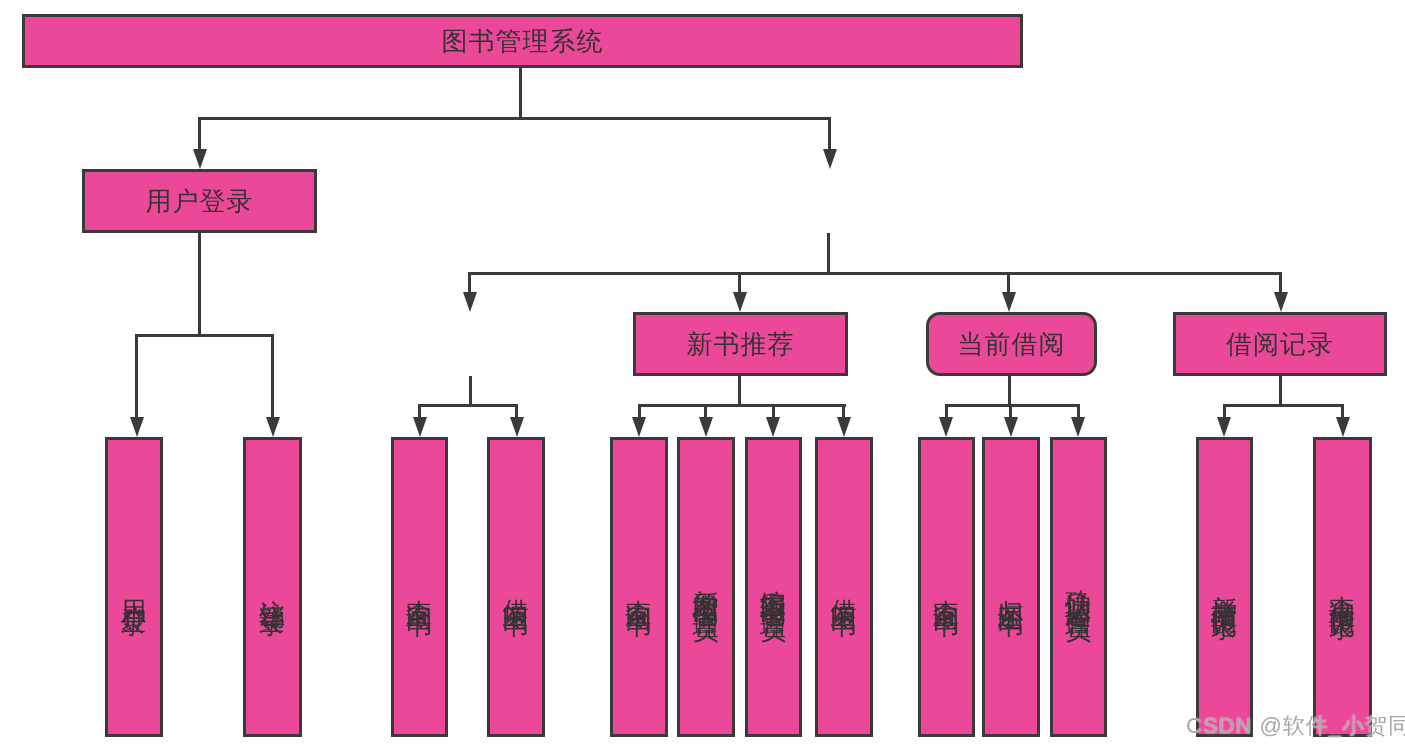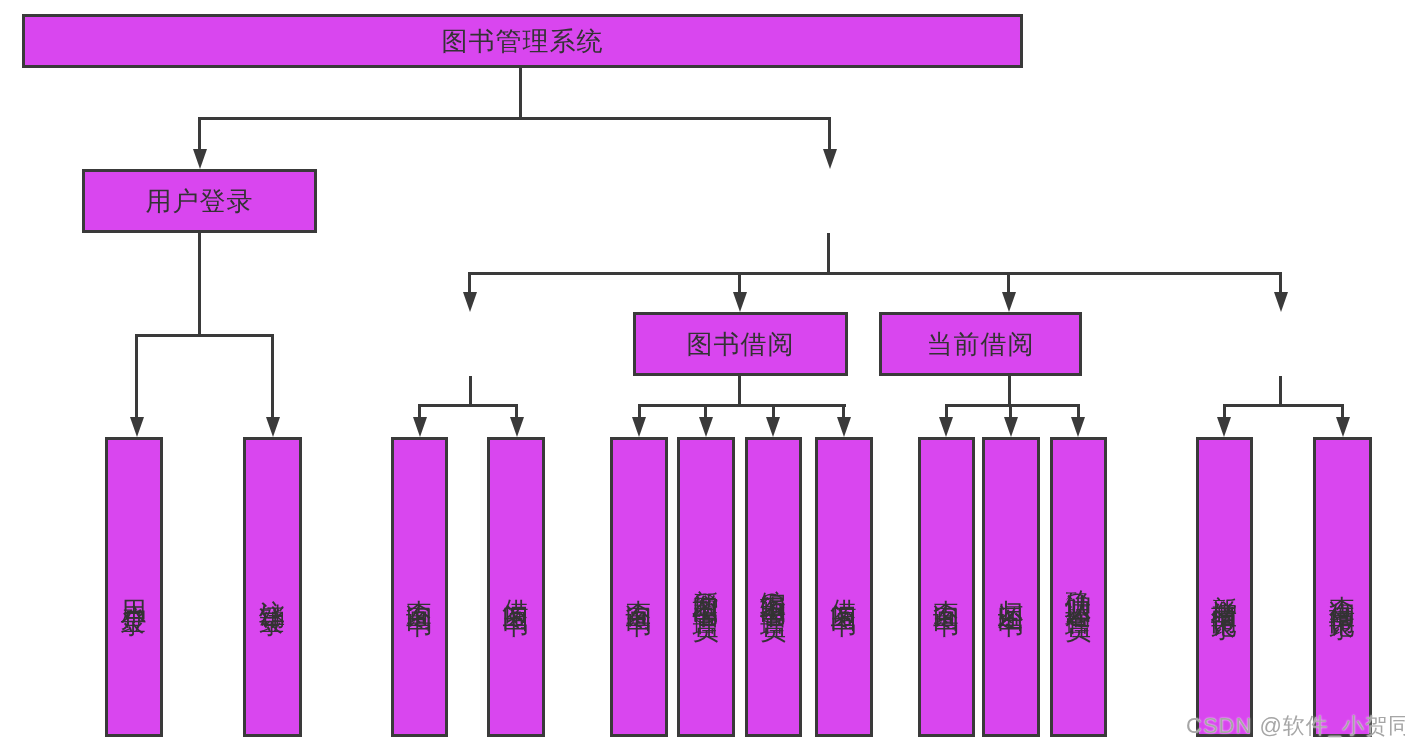--- a/index.html
+++ b/index.html
@@ -1,21 +1,21 @@
 <!DOCTYPE html>
 <html><head>
 <meta charset="utf-8">
 <style>
   html,body { margin:0; padding:0; background:#ffffff; }
   #canvas {
     position:relative; width:1405px; height:747px; background:#ffffff;
     font-family:"Liberation Sans","DejaVu Sans",sans-serif; overflow:hidden;
   }
   .box {
-    position:absolute; background:#d946ef; border:3px solid #3a3a3a;
+    position:absolute; background:#ec4899; border:3px solid #3a3a3a;
     box-sizing:border-box; display:flex; align-items:center; justify-content:center;
     color:#333333; z-index:2;
   }
   .hlabel { font-size:26px; letter-spacing:1px; white-space:nowrap; }
   .leaf { top:437px; height:300px; }
   .vlabel {
     writing-mode:vertical-rl; text-orientation:mixed;
     font-size:26px; letter-spacing:4px; line-height:1; white-space:nowrap;
   }
   .vline { position:absolute; width:3px; background:#3a3a3a; z-index:1; }
@@ -38,24 +38,27 @@
 
   <div class="box" style="left:22px; top:14px; width:1001px; height:54px;">
     <span class="hlabel">图书管理系统</span>
   </div>
 
   <div class="box" style="left:82px; top:169px; width:235px; height:64px;">
     <span class="hlabel">用户登录</span>
   </div>
 
   <div class="box" style="left:633px; top:312px; width:215px; height:64px;">
-    <span class="hlabel">图书借阅</span>
+    <span class="hlabel">新书推荐</span>
   </div>
-  <div class="box" style="left:879px; top:312px; width:203px; height:64px;">
+  <div class="box" style="left:926px; top:312px; width:171px; height:64px;border-radius:14px;">
     <span class="hlabel">当前借阅</span>
+  </div>
+  <div class="box" style="left:1173px; top:312px; width:214px; height:64px;">
+    <span class="hlabel">借阅记录</span>
   </div>
 
   <div class="box leaf" style="left:105px; width:58px;">
     <span class="vlabel">用户登录</span>
   </div>
   <div class="box leaf" style="left:243px; width:59px;">
     <span class="vlabel">注销登录</span>
   </div>
 
   <div class="box leaf" style="left:391px; width:57px;">

